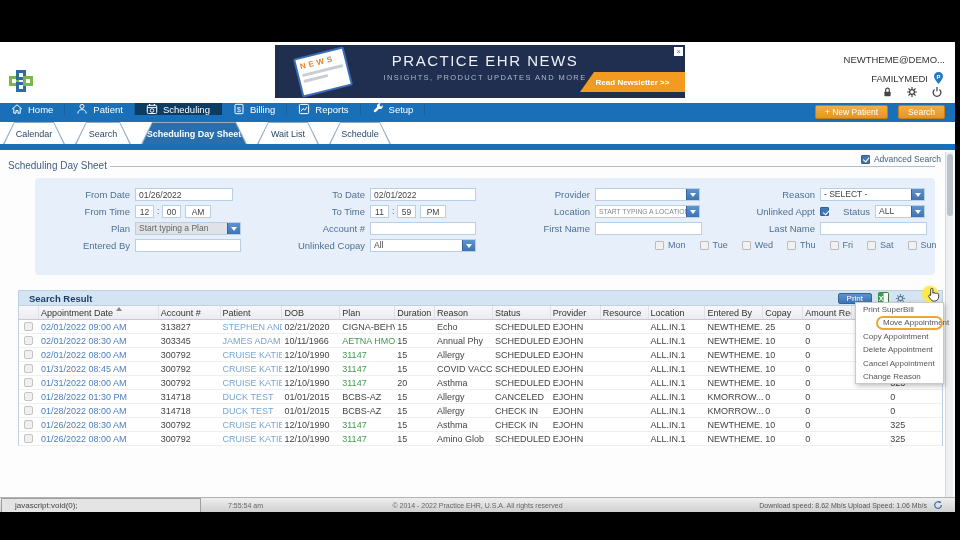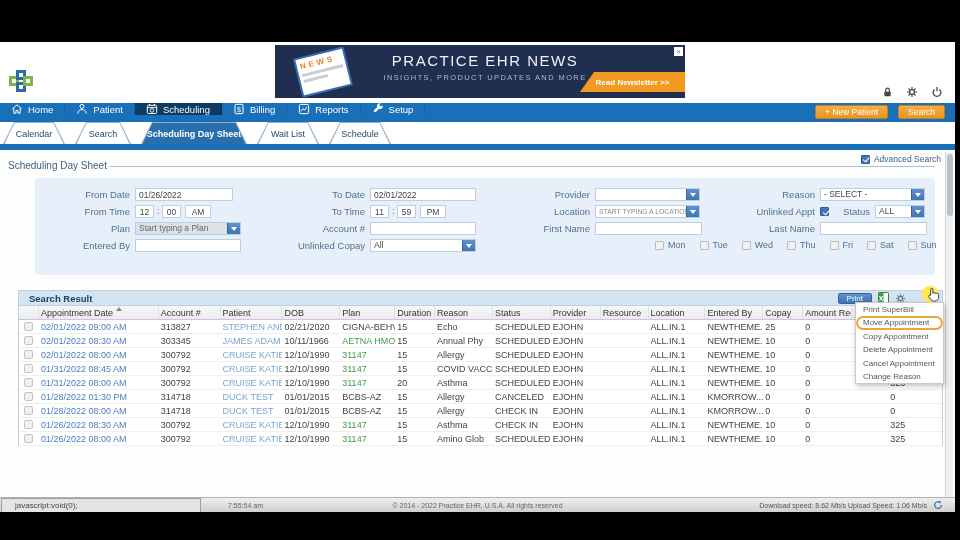--- a/index.html
+++ b/index.html
@@ -104,21 +104,21 @@
   .dcell.c3{color:#79a5d4;}
   .dcell.plan-green{color:#3f9b4c;}
   .rowchk{width:9px;height:9px;border:1px solid #c3c3c3;background:#f0f0f0;border-radius:2px;}
   .sort{display:inline-block;width:0;height:0;border-left:3px solid transparent;border-right:3px solid transparent;border-bottom:4px solid #888;
         vertical-align:top;margin:1px 0 0 3px;}
 
   
   .menu{position:absolute;left:855px;top:260px;width:89px;background:#fff;border:1px solid #c9c9c9;
         box-shadow:1px 2px 5px rgba(0,0,0,.25);z-index:5;}
   .menu-item{height:13.4px;font-size:8px;color:#555;line-height:13.4px;padding-left:7px;white-space:nowrap;cursor:pointer;}
-  .menu-item.hl{outline:2px solid #f0a732;outline-offset:-2px;border-radius:8px;}
+  .menu-item.hl{outline:2px solid #f0a732;outline-offset:-2px;border-radius:8px;margin-left:20px;}
   .cursor-spot{position:absolute;left:921px;top:243px;width:18px;height:18px;border-radius:50%;z-index:6;
         background:radial-gradient(circle,#ffe84a 0%,#ffe84a 55%,rgba(255,232,74,0) 75%);}
   .cursor-hand{position:absolute;left:926px;top:245px;z-index:7;}
 
   
   .sbar{position:absolute;right:2px;top:110px;width:8px;height:345px;background:#edf0f2;border-left:1px solid #d4d9de;}
   .sthumb{position:absolute;left:1px;top:2px;width:6px;height:62px;background:#b9c1c9;border-radius:3px;}
 
   
   .statusbar{position:absolute;left:0;bottom:0;width:100%;height:15px;background:linear-gradient(#efefef,#cfcfcf);border-top:1px solid #b2b2b2;}
@@ -156,20 +156,32 @@
             <div class="news-line short"></div>
         </div>
         <div class="banner-mid">
           <div class="banner-title">PRACTICE EHR NEWS</div>
           <div class="banner-sub">INSIGHTS, PRODUCT UPDATES AND MORE</div>
         </div>
         <div class="banner-cta">Read Newsletter &gt;&gt;</div>
         <div class="banner-close">×</div>
       </div>
 
+      <div class="who">
+        <div class="row1">NEWTHEME@DEMO...</div>
+        <div class="row2">
+          <span>FAMILYMEDI</span>
+          <span class="icon">
+            <svg width="13" height="15" viewBox="0 0 12 13">
+              <path d="M6 0.6 C3.6 0.6 1.9 2.3 1.9 4.5 C1.9 7.3 6 11.6 6 11.6 C6 11.6 10.1 7.3 10.1 4.5 C10.1 2.3 8.4 0.6 6 0.6 Z" fill="#1f7ac4"></path>
+              <text x="6" y="6.6" font-size="5.5" fill="#fff" text-anchor="middle" font-weight="bold">P</text>
+            </svg>
+          </span>
+        </div>
+      </div>
       <div class="hdr-icons">
         <span class="icon">
           <svg width="11" height="12" viewBox="0 0 12 12">
             <path d="M4 6 V3.8 a2 2 0 0 1 4 0 V6" stroke="#454545" stroke-width="1.3" fill="none"></path>
             <rect x="2.6" y="5.6" width="6.8" height="5" rx="0.8" fill="#454545"></rect>
           </svg>
         </span>
         <span class="icon">
           <svg width="12" height="12" viewBox="0 0 12 12">
             <g stroke="#454545" stroke-width="1.2">

